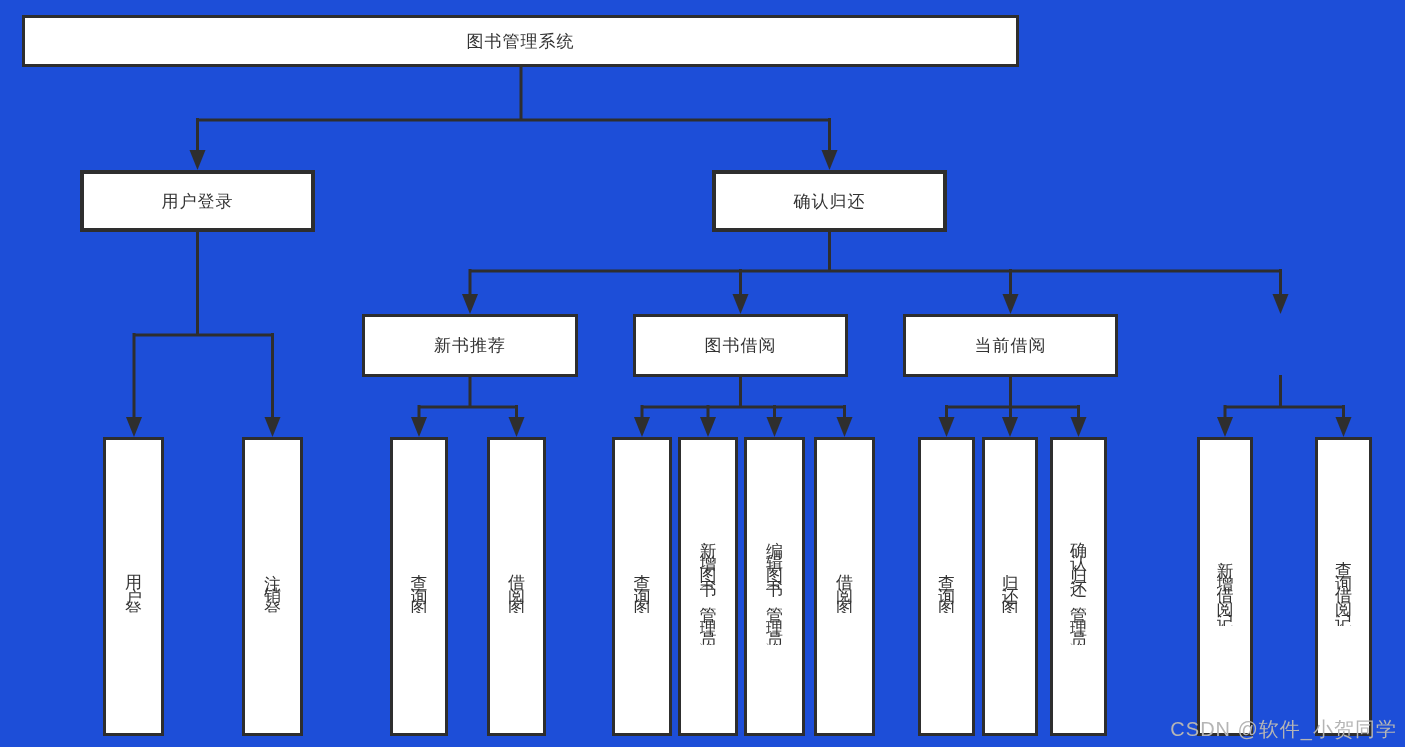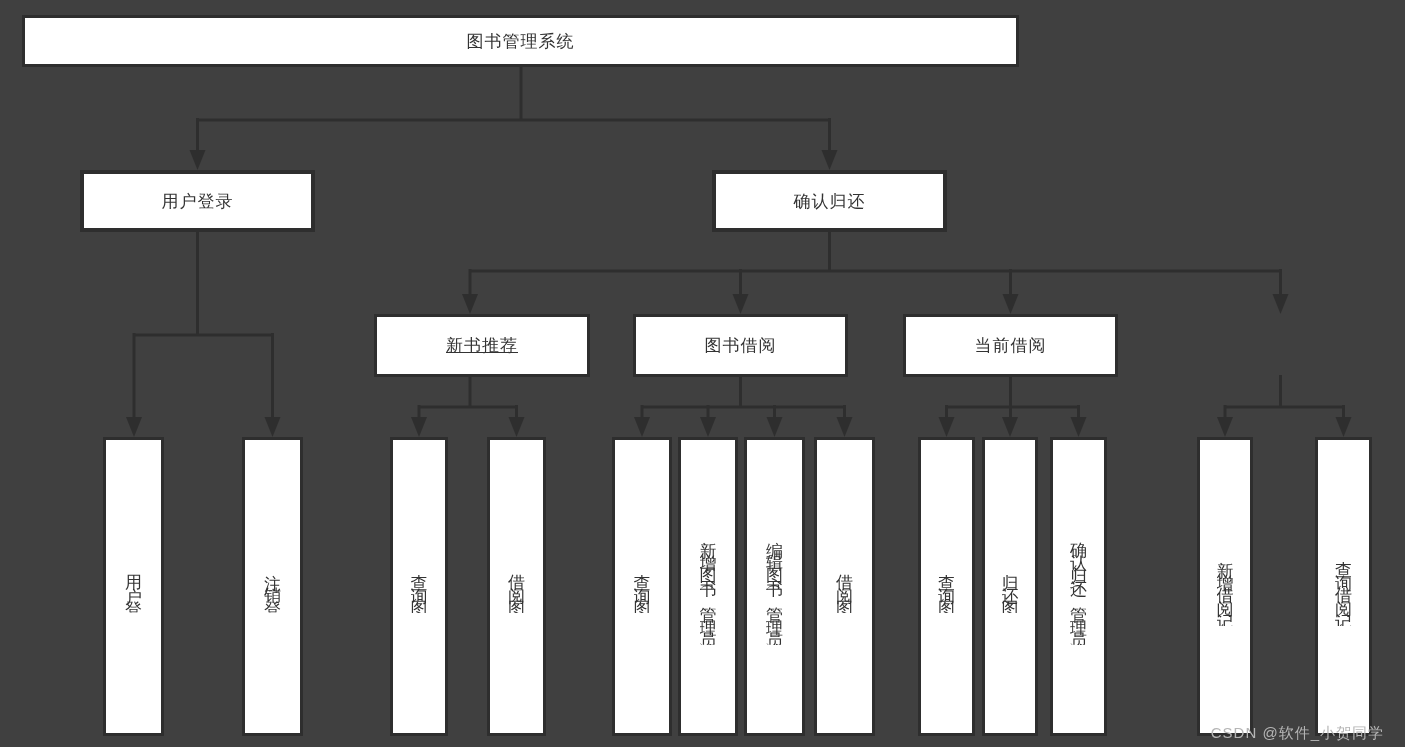--- a/index.html
+++ b/index.html
@@ -5,21 +5,21 @@
   :root{
     --line:#2e2e2e;
     --text:#333333;
     --wm:#b5b5b5;
   }
   html,body{margin:0;padding:0;background:#ffffff;}
   body{font-family:"Liberation Sans","DejaVu Sans",sans-serif;}
   #stage{
     position:relative;
     width:1405px;height:747px;
-    background:#404040;
+    background:#1d4ed8;
     overflow:hidden;
     text-align:right;
   }
   #wires{position:absolute;left:0;top:0;pointer-events:none;}
   .box{
     position:absolute;
     box-sizing:border-box;
     background:#ffffff;
     border:3px solid var(--line);
     display:flex;align-items:center;justify-content:center;
@@ -37,22 +37,22 @@
     text-orientation:upright;
     letter-spacing:13px;
     line-height:1;
     font-size:17px;
     color:var(--text);
     max-height:288px;
     overflow:hidden;
   }
   #watermark{
     position:absolute;
-    right:21px;bottom:4px;
-    font-size:15px;
+    right:8px;bottom:4px;
+    font-size:20px;
     color:var(--wm);
     letter-spacing:1px;
     z-index:5;
   }
 </style>
 </head>
 <body>
 
 <div id="stage">
 
@@ -103,21 +103,21 @@
     <span>图书管理系统</span>
   </div>
 
   <div class="box lv2" style="left:80px;top:170px;width:235px;height:62px;">
     <span>用户登录</span>
   </div>
   <div class="box lv2" style="left:712px;top:170px;width:235px;height:62px;">
     <span>确认归还</span>
   </div>
 
-  <div class="box" style="left:374px;top:314px;width:216px;height:63px;text-decoration:underline;">
+  <div class="box" style="left:362px;top:314px;width:216px;height:63px;">
     <span>新书推荐</span>
   </div>
   <div class="box" style="left:903px;top:314px;width:215px;height:63px;">
     <span>当前借阅</span>
   </div>
   <div class="box" style="left:633px;top:314px;width:215px;height:63px;">
     <span>图书借阅</span>
   </div>
 
   <div class="box leaf" style="left:103px;top:437px;width:61px;height:299px;">

